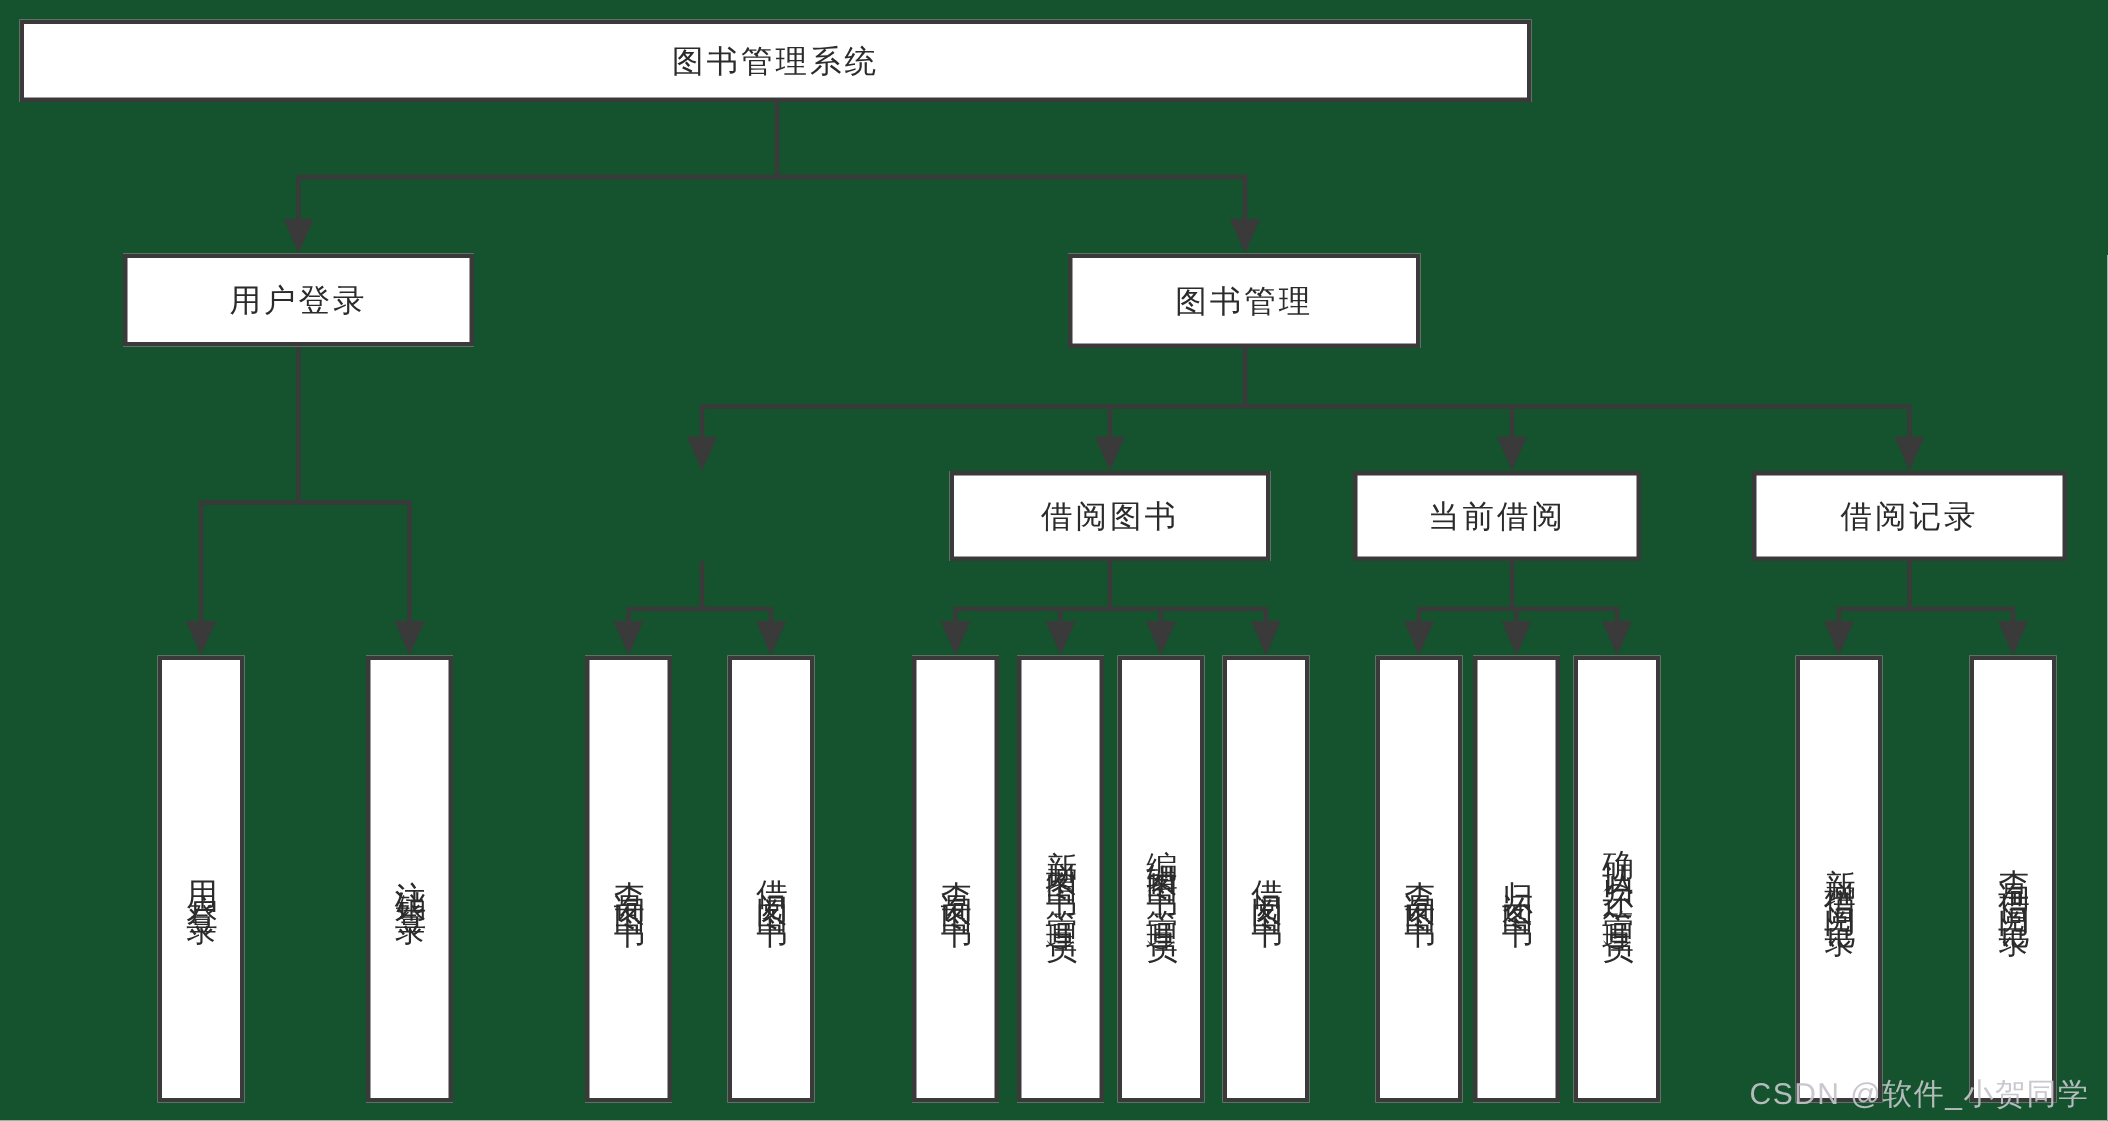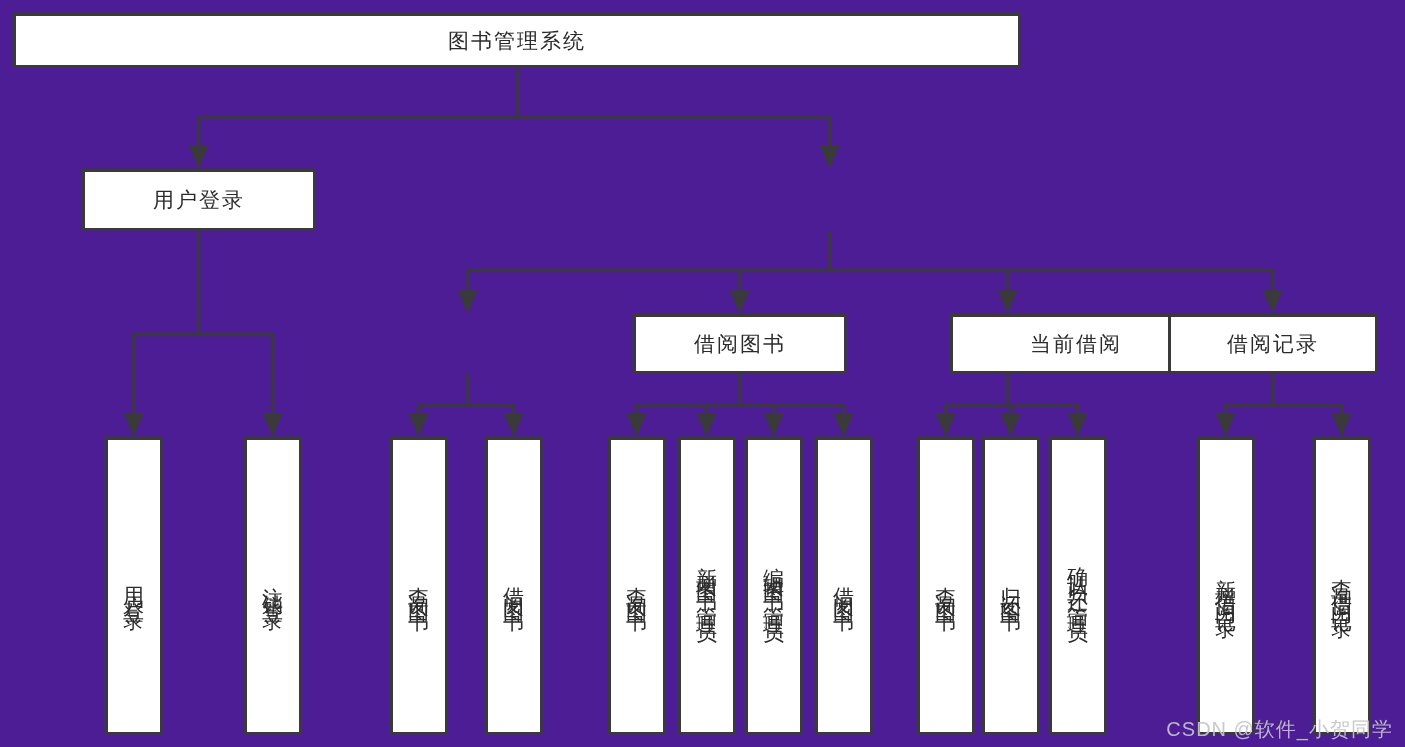--- a/index.html
+++ b/index.html
@@ -1,20 +1,20 @@
 <!DOCTYPE html>
 <html><head>
 <meta charset="utf-8">
 <style>
   html, body { margin: 0; padding: 0; background: #ffffff; }
   .canvas {
     position: relative;
     width: 1405px;
     height: 747px;
-    background: #4c1d95;
+    background: #14532d;
     font-family: "Liberation Sans", sans-serif;
     overflow: hidden;
   }
   svg.connectors {
     position: absolute;
     left: 0; top: 0;
     width: 1405px; height: 747px;
     z-index: 1;
   }
   .node {
@@ -52,21 +52,21 @@
     white-space: nowrap;
   }
   
   .n-root   { left: 13px;  top: 13px;  width: 1008px; height: 55px; }
   
   .n-user   { left: 82px;  top: 169px; width: 234px; height: 62px; }
   .n-book   { left: 712px; top: 169px; width: 235px; height: 63px; }
   
   .n-newrec  { left: 362px;  top: 314px; width: 213px; height: 60px; }
   .n-borrow  { left: 633px;  top: 314px; width: 214px; height: 60px; }
-  .n-current { left: 902px;  top: 314px; width: 252px; height: 60px; margin-left: 48px; }
+  .n-current { left: 902px;  top: 314px; width: 192px; height: 60px; }
   .n-record  { left: 1168px; top: 314px; width: 210px; height: 60px; }
   
   .leaf { top: 437px; width: 58px; height: 298px; }
   .n-u1 { left: 105px; }
   .n-u2 { left: 244px; }
   .n-n1 { left: 390px; }
   .n-n2 { left: 485px; }
   .n-b1 { left: 608px; }
   .n-b2 { left: 678px; }
   .n-b3 { left: 745px; }
@@ -140,20 +140,23 @@
     </g>
   </svg>
 
   <div class="node n-root">
     <span class="hlabel">图书管理系统</span>
   </div>
 
   <div class="node n-user">
     <span class="hlabel">用户登录</span>
   </div>
+  <div class="node n-book">
+    <span class="hlabel">图书管理</span>
+  </div>
 
   <div class="node n-borrow">
     <span class="hlabel">借阅图书</span>
   </div>
   <div class="node n-current">
     <span class="hlabel">当前借阅</span>
   </div>
   <div class="node n-record">
     <span class="hlabel">借阅记录</span>
   </div>

